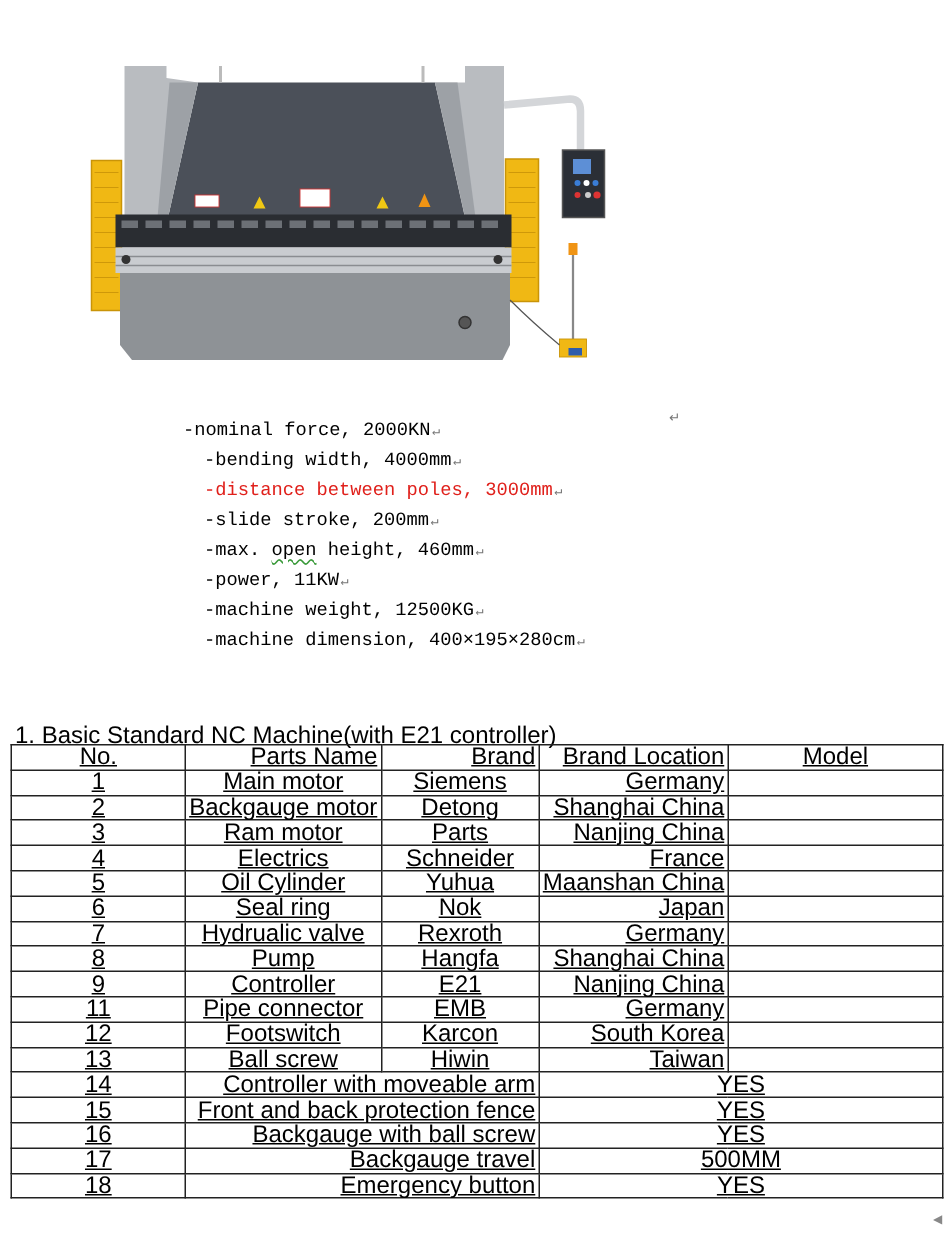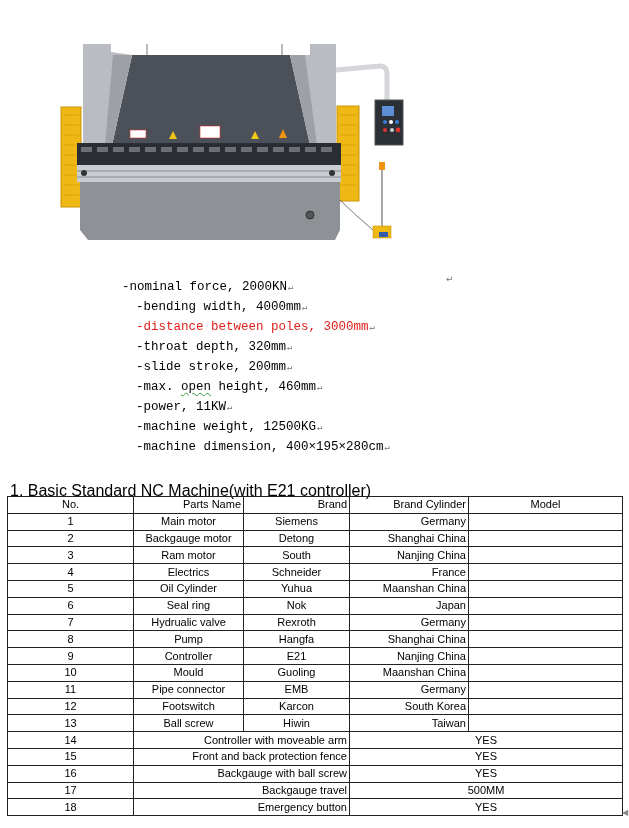--- a/index.html
+++ b/index.html
@@ -13,21 +13,21 @@
     
     .specs { position: absolute; left: 122px; top: 278px; font-family: Liberation Mono, monospace; font-size: 12.5px; line-height: 19px; }
     .spec-line { white-space: nowrap; }
     .spec-line.indent { padding-left: 14px; }
     .spec-line.red { color: #e0201b; }
     .spec-line .ret { font-size: 9px; color: #777; margin-left: 1px; }
     .squiggle { text-decoration: underline wavy #3a9a3a; text-decoration-thickness: 1px; text-underline-offset: 2px; text-align: center; }
 
     
     .tbl-title { position: absolute; left: 10px; top: 482px; font-size: 16px; white-space: nowrap; }
-    table.parts { position: absolute; left: 7px; top: 496px; border-collapse: collapse; font-size: 11px; }
+    table.parts { position: absolute; left: 7px; top: 496px; border-collapse: collapse; font-size: 16px; text-decoration: underline; }
     table.parts td { border: 1px solid #222; padding: 0 2px; height: 15.8px; line-height: 15px; white-space: nowrap; }
     .c1 { width: 121px; text-align: center; }
     .c2 { width: 105px; }
     .c3 { width: 101px; }
     .c4 { width: 114px; }
     .c5 { width: 149px; }
     .center { text-align: center; }
     .left { text-align: right; }
     .end-mark { position: absolute; left: 622px; top: 808px; font-size: 8px; color: #888; }
   </style>
@@ -126,57 +126,56 @@
     <path d="M285 170 Q300 185 318 200" fill="none" stroke="#555" stroke-width="0.8"></path>
   </svg>
 </div>
 
 <span class="para-mark" style="left:446px; top:274px;">↵</span>
 
 <div class="specs">
   <div class="spec-line"><span>-nominal force, 2000KN</span><span class="ret">↵</span></div>
   <div class="spec-line indent"><span>-bending width, 4000mm</span><span class="ret">↵</span></div>
   <div class="spec-line indent red"><span>-distance between poles, 3000mm</span><span class="ret">↵</span></div>
-  <div class="spec-line indent"><span>-throat depth, 320mm</span><span class="ret">↵</span></div>
   <div class="spec-line indent"><span>-slide stroke, 200mm</span><span class="ret">↵</span></div>
   <div class="spec-line indent"><span>-max. <span class="squiggle">open</span> height, 460mm</span><span class="ret">↵</span></div>
   <div class="spec-line indent"><span>-power, 11KW</span><span class="ret">↵</span></div>
   <div class="spec-line indent"><span>-machine weight, 12500KG</span><span class="ret">↵</span></div>
   <div class="spec-line indent"><span>-machine dimension, 400×195×280cm</span><span class="ret">↵</span></div>
 </div>
 
 <div class="tbl-title">1. Basic Standard NC Machine(with E21 controller)</div>
 
 <table class="parts">
   <tbody>
       <tr>
     <td class="c1 center">No.</td>
     <td class="c2 left">Parts Name</td>
     <td class="c3 left">Brand</td>
-    <td class="c4 left">Brand Cylinder</td>
+    <td class="c4 left">Brand Location</td>
     <td class="c5 center">Model</td>
   </tr>
   <tr>
         <td class="center">1</td>
         <td class="center">Main motor</td>
         <td class="center">Siemens</td>
         <td class="left">Germany</td>
         <td></td>
       </tr>
   <tr>
         <td class="center">2</td>
         <td class="center">Backgauge motor</td>
         <td class="center">Detong</td>
         <td class="left">Shanghai China</td>
         <td></td>
       </tr>
   <tr>
         <td class="center">3</td>
         <td class="center">Ram motor</td>
-        <td class="center">South</td>
+        <td class="center">Parts</td>
         <td class="left">Nanjing China</td>
         <td></td>
       </tr>
   <tr>
         <td class="center">4</td>
         <td class="center">Electrics</td>
         <td class="center">Schneider</td>
         <td class="left">France</td>
         <td></td>
       </tr>
@@ -209,27 +208,20 @@
         <td></td>
       </tr>
   <tr>
         <td class="center">9</td>
         <td class="center">Controller</td>
         <td class="center">E21</td>
         <td class="left">Nanjing China</td>
         <td></td>
       </tr>
   <tr>
-        <td class="center">10</td>
-        <td class="center">Mould</td>
-        <td class="center">Guoling</td>
-        <td class="left">Maanshan China</td>
-        <td></td>
-      </tr>
-  <tr>
         <td class="center">11</td>
         <td class="center">Pipe connector</td>
         <td class="center">EMB</td>
         <td class="left">Germany</td>
         <td></td>
       </tr>
   <tr>
         <td class="center">12</td>
         <td class="center">Footswitch</td>
         <td class="center">Karcon</td>

